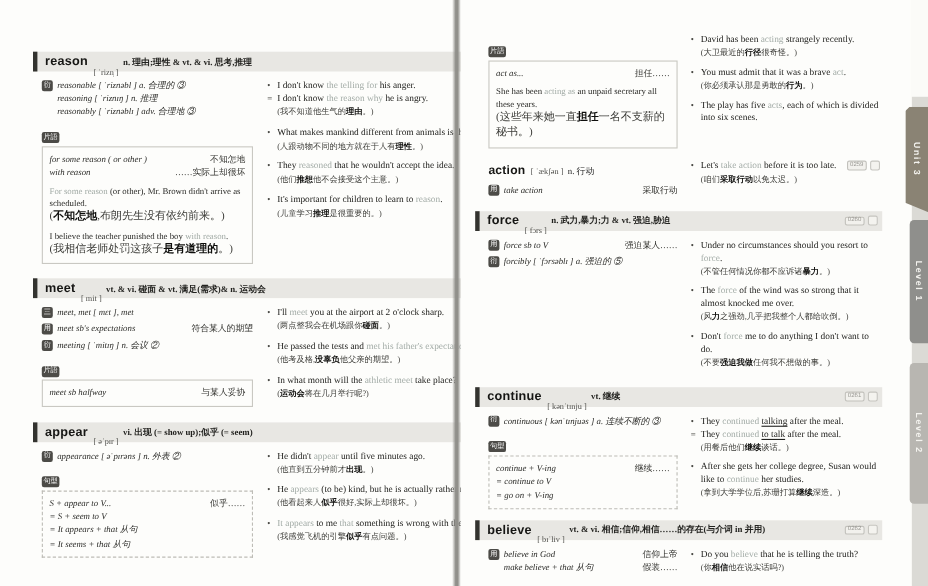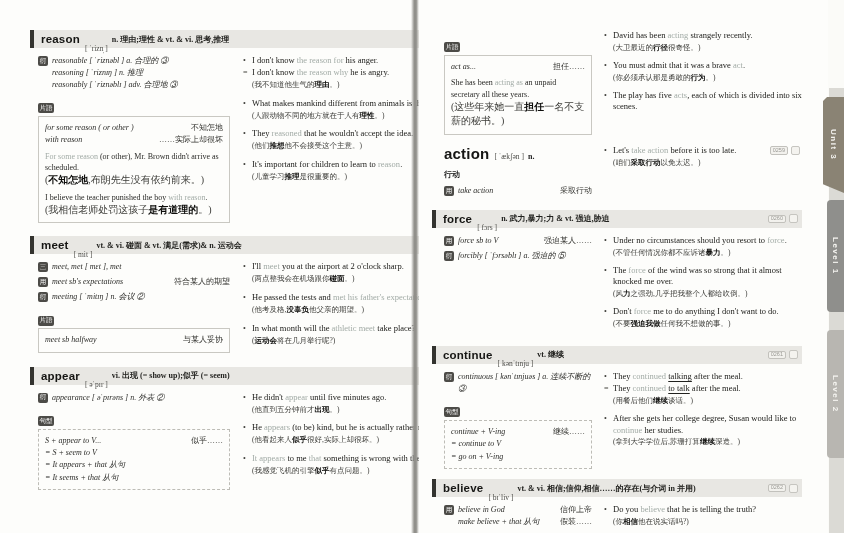--- a/index.html
+++ b/index.html
@@ -2,21 +2,21 @@
 <html><head>
 <meta charset="utf-8">
 <style>
 *{margin:0;padding:0;box-sizing:border-box}
 html,body{width:844px;height:533px;overflow:hidden}
 body{background:#fbfbf8;font-family:"Liberation Serif",serif;color:#222;position:relative}
 .spread{position:absolute;inset:0}
 .topline{position:absolute;top:3px;left:95px;right:78px;height:1.5px;background:#dededa}
 .runhead{position:absolute;top:-1px;right:46px;font-size:6.5px;font-style:italic;color:#b3b1ac}
 .page{position:absolute;top:0;bottom:0;overflow:hidden}
-.page-left{left:0;width:494px;padding:30px 6px 0 30px;background:#fdfdfb}
+.page-left{left:0;width:494px;padding:47px 6px 0 30px;background:#fdfdfb}
 .page-right{left:419px;width:409px;padding:30px 26px 0 13px;background:#fdfdfb}
 .gutter{position:absolute;top:0;bottom:0;left:411px;width:8px;background:linear-gradient(to right,rgba(120,120,115,0),#91908b 40%,#91908b 65%,rgba(120,120,115,0))}
 .edge{position:absolute;top:88px;bottom:0;right:0;width:15px;background:#dbdad5}
 .tab{position:absolute;right:0;border-radius:4px 0 0 4px;display:flex;align-items:center;justify-content:center}
 .tab span{writing-mode:vertical-rl;font-family:"Liberation Sans",sans-serif;font-weight:bold;color:#f4f3ef;font-size:8px;letter-spacing:1.5px}
 .tab-unit{top:97px;height:96px;width:21px;clip-path:polygon(0 4px,4px 0,100% 0,100% 100%,0 91%)}
 .tab-l1{top:200px;height:112px;width:17px}
 .tab-l2{top:330px;height:128px;width:17px}
 
 .entry{margin-bottom:13px;position:relative}
@@ -25,21 +25,21 @@
 .accent{width:4px;align-self:stretch;background:#33332f;margin-right:7px;flex:none}
 .word,.word2{font-family:"Liberation Sans",sans-serif;font-weight:bold;font-size:11.5px;letter-spacing:.2px;color:#161614}
 .pron{font-size:7.5px;color:#4c4c48;margin:18px 4px 0 5px;white-space:nowrap}
 .def{font-size:8px;font-weight:bold;color:#22221f;white-space:nowrap;overflow:hidden}
 .numwrap{margin-left:auto;display:flex;align-items:center;gap:3px;flex:none;padding-left:4px}
 .num{font-size:5.5px;color:#9a9994;border:.5px solid #c2c1bc;border-radius:2px;padding:.5px 2px;background:#f2f1ed;font-family:"Liberation Sans",sans-serif;line-height:1}
 .cbx{width:9px;height:9px;border:1px solid #c6c5c0;border-radius:2px;background:#f4f3ef}
 .cols{display:flex;padding-left:8px;gap:13px}
 .page-right .cols{padding-left:12px;gap:12px}
 .col-l{width:192px;flex:none}
-.page-right .col-l{width:148px}
+.page-right .col-l{width:172px}
 .col-r{flex:1;min-width:0}
 .note-row{display:flex;gap:4px;margin-bottom:3px}
 .badge{flex:none;min-width:10px;height:10px;background:#4c4b47;color:#fff;font-size:6.5px;font-family:"Liberation Sans",sans-serif;display:inline-flex;align-items:center;justify-content:center;border-radius:2px;padding:0 1.5px;margin-top:1px;line-height:1}
 .note-lines{flex:1;min-width:0}
 .note-line{display:flex;flex-wrap:wrap;font-style:italic;font-size:8px;line-height:1.5;color:#2b2b28}
 .note-line .nz{margin-left:auto;font-style:normal;text-align:right;padding-left:6px;color:#33332f}
 .boxwrap{margin-top:5px}
 .pbox{border:1px solid #c9c8c2;padding:5px 6px;margin-top:2px;font-size:8px;background:#fdfdfb}
 .pbox.dashed{border-style:dashed;border-color:#bdbcb6}
 .ph-line{display:flex;flex-wrap:wrap;font-style:italic;line-height:1.55;color:#2b2b28}
@@ -50,22 +50,22 @@
 .ex{margin-bottom:7px}
 .page-right .ex{margin-bottom:6px}
 .ex-line{display:flex;line-height:1.4}
 .blt{flex:none;width:9px;font-size:8px;color:#44443f}
 .ex-en{font-size:8.5px;color:#21211e}
 .ex-zh{font-size:7.5px;color:#3c3c38;padding-left:9px;line-height:1.45;margin-top:1px}
 .kw{color:#a2aba6}
 b.zkw{color:#0e0e0c}
 u{text-underline-offset:1.5px}
 .iword{margin-bottom:4px;padding-right:56px}
-.iword .word2{font-size:15px}
-.iword .def2{font-size:8px;font-weight:bold}
+.iword .word2{font-size:11px}
+.iword .def2{font-size:8px;font-weight:normal}
 .numwrap.abs{position:absolute;right:2px;top:1px;margin-left:0}
 </style>
 </head>
 <body>
 
 <div class="spread">
   <div class="topline"></div>
   <div class="runhead">Vocabulary: Levels 1 &amp; 2</div>
   <div class="page page-left" id="pageL">
       <section class="entry">
@@ -111,21 +111,21 @@
                 <div class="bx-ex">
                   <div class="bx-en">I believe the teacher punished the boy <span class="kw">with reason</span>.</div>
                   <div class="bx-zh">(我相信老师处罚这孩子<b class="zkw">是有道理的</b>。)</div>
                 </div>
               </div></div>
           </div>
           <div class="col-r">
             <div class="ex">
               <div class="ex-line">
                 <span class="blt">•</span>
-                <span class="ex-en">I don't know <span class="kw">the reason for</span> his anger.</span>
+                <span class="ex-en">I don't know <span class="kw">the telling for</span> his anger.</span>
               </div>
               <div class="ex-line">
                 <span class="blt">=</span>
                 <span class="ex-en">I don't know <span class="kw">the reason why</span> he is angry.</span>
               </div>
               <div class="ex-zh">(我不知道他生气的<b class="zkw">理由</b>。)</div>
             </div>
             <div class="ex">
               <div class="ex-line">
                 <span class="blt">•</span>

